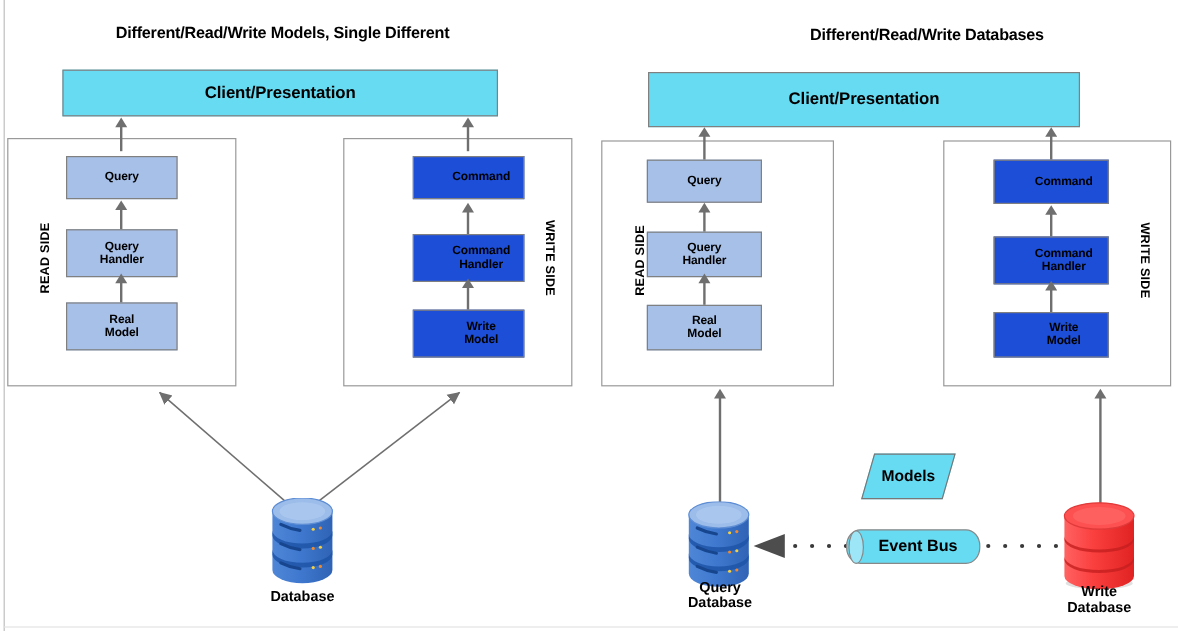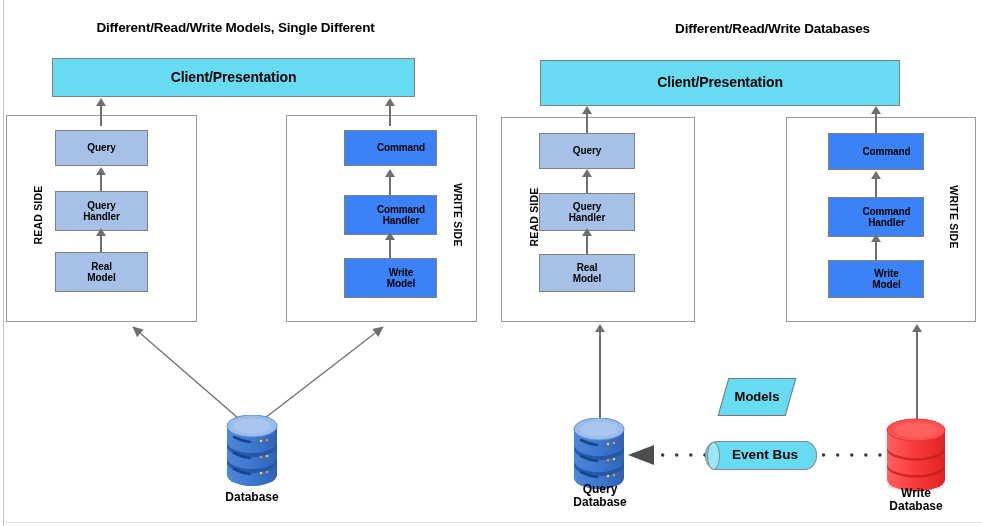--- a/index.html
+++ b/index.html
@@ -81,21 +81,21 @@
     white-space: pre-line;
   }
   .node.client {
     background: #66dbf2;
     font-size: 14px;
   }
   .node.read {
     background: #a7c0e8;
   }
   .node.write {
-    background: #3b82f6;
+    background: #1d4ed8;
     padding-left: 21px;
   }
 
   
   .arrow-v {
     position: absolute;
     width: 2px;
     background: #6f6f6f;
   }
   .arrow-head-up {

